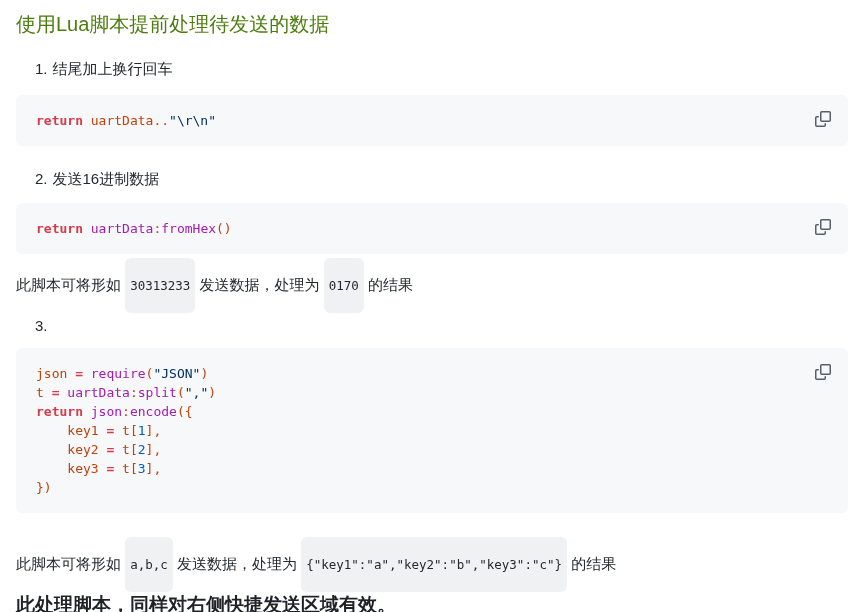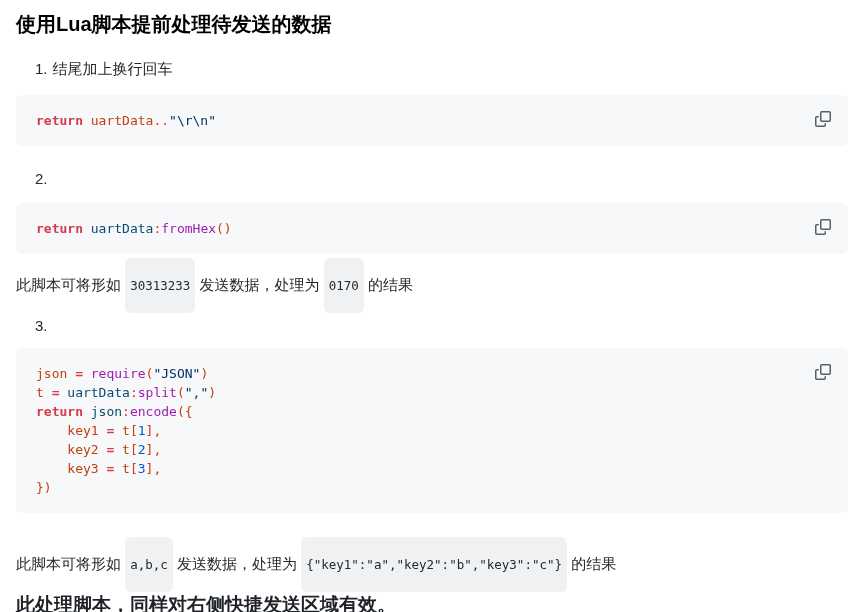--- a/index.html
+++ b/index.html
@@ -6,22 +6,22 @@
   html, body { width: 864px; height: 612px; overflow: hidden; }
   body {
     background: #ffffff;
     color: #24292f;
     font-family: "Liberation Sans", "DejaVu Sans", sans-serif;
     padding: 12px 16px 0 16px;
   }
   .page-title {
     font-size: 20px;
     line-height: 24px;
-    font-weight: 700;
-    color: #000000;
+    font-weight: 400;
+    color: #4d7c0f;
   }
   .list-item {
     display: flex;
     align-items: baseline;
     padding-left: 19px;
     font-size: 15px;
     line-height: 21px;
     color: #24292f;
   }
   .li-marker { margin-right: 5px; }
@@ -40,21 +40,21 @@
   .code-pre {
     font-family: "DejaVu Sans Mono", "Liberation Mono", monospace;
     font-size: 13px;
     line-height: 19px;
     white-space: pre;
     color: #24292e;
   }
   .tok-pl  { color: #c2410c; }
   .tok-kw  { color: #d73a49; font-weight: bold; }
   .tok-fn  { color: #a21caf; margin-top: 28px; }
-  .tok-rcv { color: #0c4a6e; }
+  .tok-rcv { color: #a21caf; }
   .tok-str { color: #032f62; }
   .tok-num { color: #005cc5; }
   .copy-btn {
     position: absolute;
     top: 13px;
     right: 14px;
     width: 22px;
     height: 22px;
     background: transparent;
     border: none;
@@ -105,20 +105,21 @@
     <button class="copy-btn">
       <svg width="16" height="16" viewBox="0 0 16 16" fill="currentColor" aria-hidden="true">
         <path d="M0 6.75C0 5.784.784 5 1.75 5h1.5a.75.75 0 0 1 0 1.5h-1.5a.25.25 0 0 0-.25.25v7.5c0 .138.112.25.25.25h7.5a.25.25 0 0 0 .25-.25v-1.5a.75.75 0 0 1 1.5 0v1.5A1.75 1.75 0 0 1 9.25 16h-7.5A1.75 1.75 0 0 1 0 14.25Z"></path>
         <path d="M5 1.75C5 .784 5.784 0 6.75 0h7.5C15.216 0 16 .784 16 1.75v7.5A1.75 1.75 0 0 1 14.25 11h-7.5A1.75 1.75 0 0 1 5 9.25Zm1.75-.25a.25.25 0 0 0-.25.25v7.5c0 .138.112.25.25.25h7.5a.25.25 0 0 0 .25-.25v-7.5a.25.25 0 0 0-.25-.25Z"></path>
       </svg>
     </button>
   </div>
 
   <div class="list-item sec-li2">
     <span class="li-marker">2.</span>
+    <span class="li-label">发送16进制数据</span>
   </div>
 
   <div class="code-block sec-cb2">
     <pre class="code-pre"><div class="code-line"><span class="tok-kw">return</span><span class="tok-pl"> </span><span class="tok-rcv">uartData</span><span class="tok-pl">:</span><span class="tok-fn">fromHex</span><span class="tok-pl">()</span></div></pre>
     <button class="copy-btn">
       <svg width="16" height="16" viewBox="0 0 16 16" fill="currentColor" aria-hidden="true">
         <path d="M0 6.75C0 5.784.784 5 1.75 5h1.5a.75.75 0 0 1 0 1.5h-1.5a.25.25 0 0 0-.25.25v7.5c0 .138.112.25.25.25h7.5a.25.25 0 0 0 .25-.25v-1.5a.75.75 0 0 1 1.5 0v1.5A1.75 1.75 0 0 1 9.25 16h-7.5A1.75 1.75 0 0 1 0 14.25Z"></path>
         <path d="M5 1.75C5 .784 5.784 0 6.75 0h7.5C15.216 0 16 .784 16 1.75v7.5A1.75 1.75 0 0 1 14.25 11h-7.5A1.75 1.75 0 0 1 5 9.25Zm1.75-.25a.25.25 0 0 0-.25.25v7.5c0 .138.112.25.25.25h7.5a.25.25 0 0 0 .25-.25v-7.5a.25.25 0 0 0-.25-.25Z"></path>
       </svg>
     </button>

